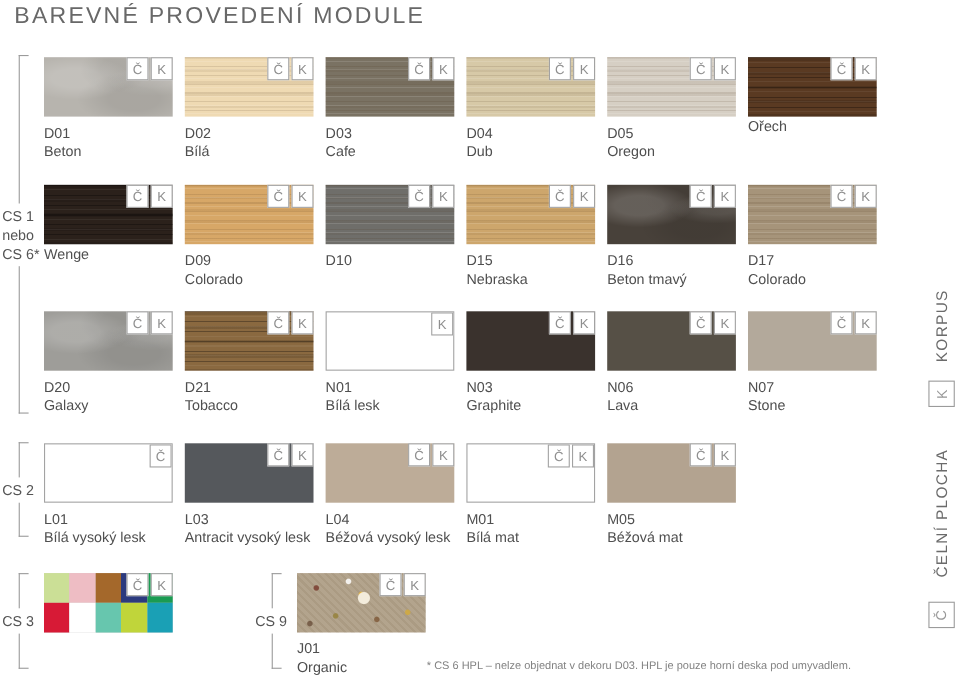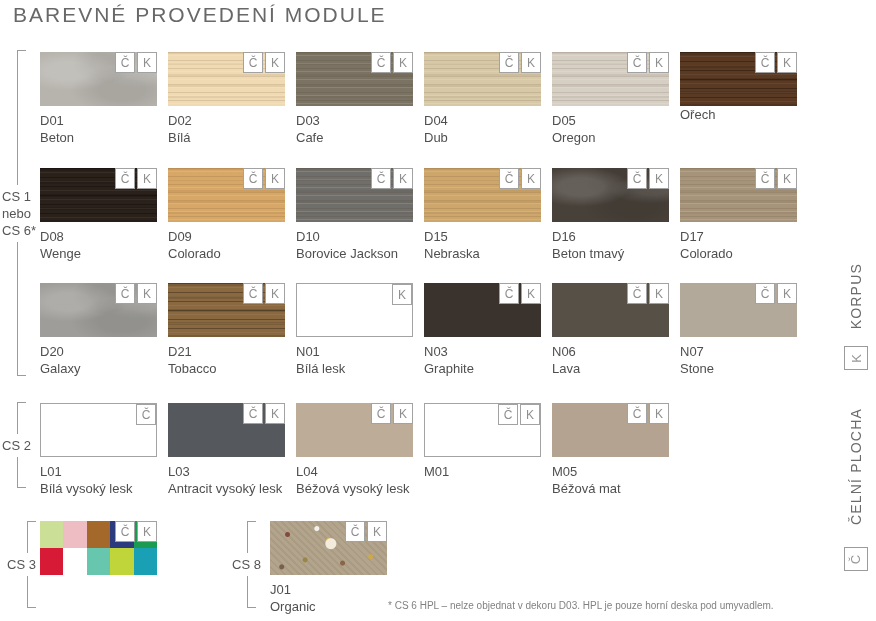--- a/index.html
+++ b/index.html
@@ -145,42 +145,40 @@
         </div>
         <div class="name">Ořech</div>
       </div>
       <div class="cell" style="left: 40px; top: 168px;">
         <div class="swatch tex-wood-dark" style="background-color: rgb(43, 33, 27);">
           <div class="badges">
             <div class="badge">Č</div>
             <div class="badge">K</div>
           </div>
         </div>
-        <div class="code">D08</div>
         <div class="name">Wenge</div>
       </div>
       <div class="cell" style="left: 168px; top: 168px;">
         <div class="swatch tex-wood" style="background-color: rgb(215, 167, 103);">
           <div class="badges">
             <div class="badge">Č</div>
             <div class="badge">K</div>
           </div>
         </div>
         <div class="code">D09</div>
         <div class="name">Colorado</div>
       </div>
       <div class="cell" style="left: 296px; top: 168px;">
         <div class="swatch tex-wood" style="background-color: rgb(111, 110, 106);">
           <div class="badges">
             <div class="badge">Č</div>
             <div class="badge">K</div>
           </div>
         </div>
         <div class="code">D10</div>
-        <div class="name">Borovice Jackson</div>
       </div>
       <div class="cell" style="left: 424px; top: 168px;">
         <div class="swatch tex-wood" style="background-color: rgb(205, 166, 108);">
           <div class="badges">
             <div class="badge">Č</div>
             <div class="badge">K</div>
           </div>
         </div>
         <div class="code">D15</div>
         <div class="name">Nebraska</div>
@@ -301,32 +299,33 @@
         <div class="name">Béžová vysoký lesk</div>
       </div>
       <div class="cell" style="left: 424px; top: 403px;">
         <div class="swatch tex-white" style="background-color: rgb(255, 255, 255);">
           <div class="badges">
             <div class="badge">Č</div>
             <div class="badge">K</div>
           </div>
         </div>
         <div class="code">M01</div>
+        <div class="name">Bílá mat</div>
       </div>
       <div class="cell" style="left: 552px; top: 403px;">
         <div class="swatch tex-solid" style="background-color: rgb(179, 163, 144);">
           <div class="badges">
             <div class="badge">Č</div>
             <div class="badge">K</div>
           </div>
         </div>
         <div class="code">M05</div>
         <div class="name">Béžová mat</div>
       </div>
-      <div class="bracket" style="left: 0px; top: 521px; height: 87px; align-items: flex-end;">
+      <div class="bracket" style="left: 0px; top: 521px; height: 87px;">
         <div class="seg top"></div>
         <div class="bracket-label">
           <div>CS 3</div>
         </div>
         <div class="seg bot"></div>
       </div>
       <div class="cell" style="left: 40px; top: 521px;">
         <div class="swatch tex-grid">
           <div class="grid-wrap">
             <div class="grid-cell" style="background-color: rgb(203, 223, 150);"></div>
@@ -342,21 +341,21 @@
           </div>
           <div class="badges">
             <div class="badge">Č</div>
             <div class="badge">K</div>
           </div>
         </div>
       </div>
       <div class="bracket" style="left: 230px; top: 521px; height: 87px;">
         <div class="seg top"></div>
         <div class="bracket-label">
-          <div>CS 8</div>
+          <div>CS 9</div>
         </div>
         <div class="seg bot"></div>
       </div>
       <div class="cell" style="left: 270px; top: 521px;">
         <div class="swatch tex-terrazzo" style="background-color: rgb(179, 164, 141);">
           <div class="badges">
             <div class="badge">Č</div>
             <div class="badge">K</div>
           </div>
         </div>

